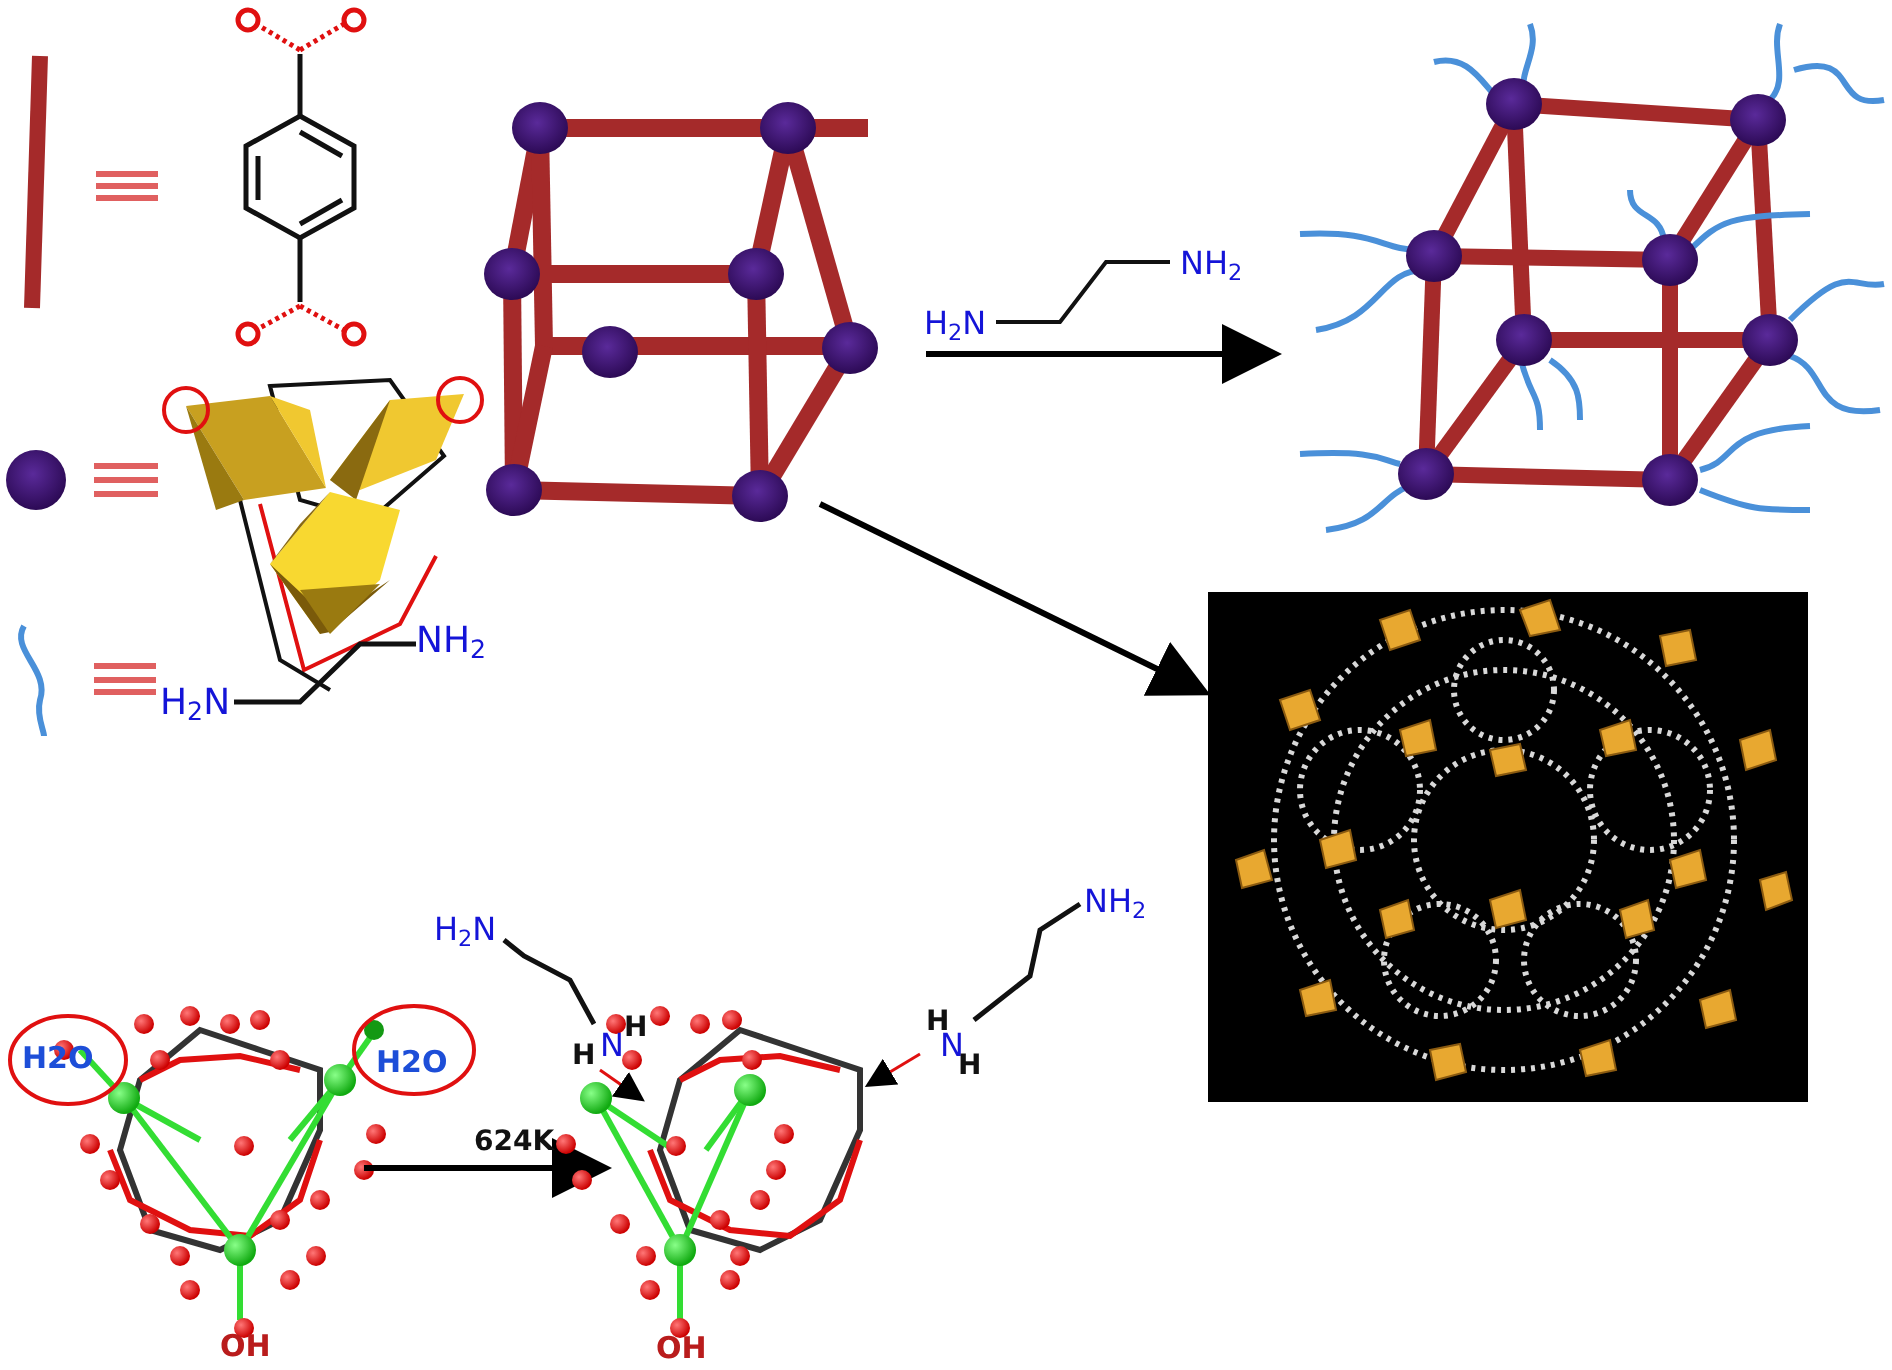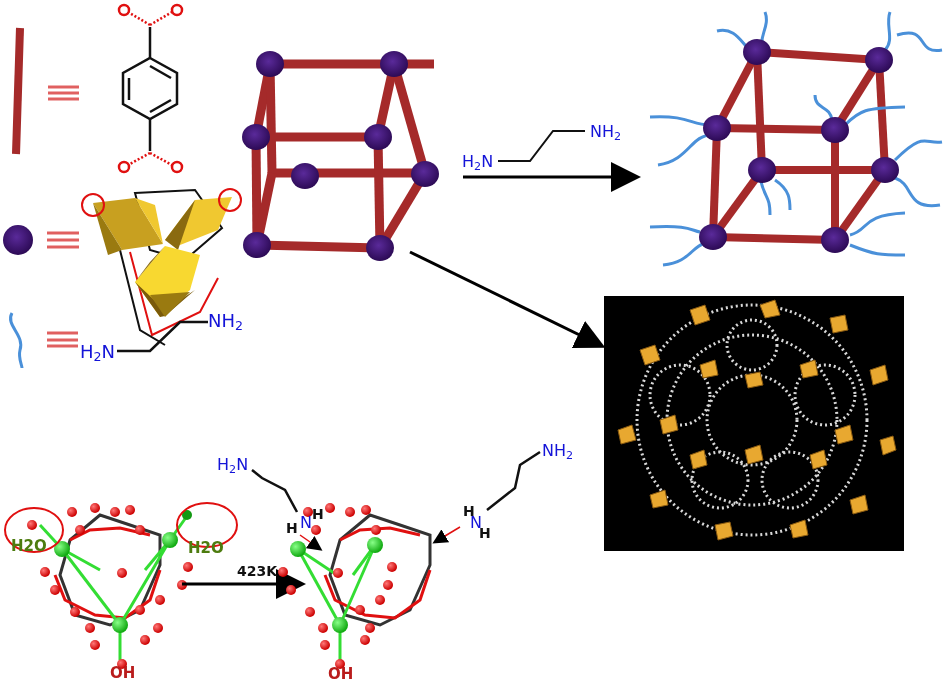--- a/index.html
+++ b/index.html
@@ -1,20 +1,20 @@
 <!DOCTYPE html>
 <html><head>
 <meta charset="utf-8">
 <style>
   html,body{margin:0;padding:0;background:#fff;}
   body{width:946px;height:685px;position:relative;overflow:hidden;font-family:"DejaVu Sans",sans-serif;}
   svg{position:absolute;left:0;top:0;}
   .lbl{position:absolute;font-family:"DejaVu Sans",sans-serif;text-align:center;}
   .blue{color:#1414d8;}
-  .green{color:#4d7c0f;margin-top:17px;}
+  .green{color:#1d4ed8;}
   .red{color:#b91c1c;}
   .black{color:#111;}
   sub{font-size:70%;vertical-align:-3px;}
 </style>
 </head>
 <body>
 
 <svg width="946" height="685" viewBox="0 0 946 685">
   <defs>
     <marker id="arr" markerWidth="10" markerHeight="10" refX="8" refY="5" orient="auto">
@@ -297,21 +297,21 @@
 <div class="lbl blue" style="left:80px;top:341px;font-size:18px;"><span>H</span><sub>2</sub><span>N</span></div>
 <div class="lbl blue" style="left:208px;top:310px;font-size:18px;"><span>NH</span><sub>2</sub></div>
 
 <div class="lbl blue" style="left:462px;top:152px;font-size:16px;"><span>H</span><sub>2</sub><span>N</span></div>
 <div class="lbl blue" style="left:590px;top:122px;font-size:16px;"><span>NH</span><sub>2</sub></div>
 
 <div class="lbl green" style="left:11px;top:520px;font-size:15px;font-weight:bold;">H2O</div>
 <div class="lbl green" style="left:188px;top:522px;font-size:15px;font-weight:bold;">H2O</div>
 <div class="lbl red" style="left:110px;top:664px;font-size:15px;font-weight:bold;">OH</div>
 <div class="lbl red" style="left:328px;top:665px;font-size:15px;font-weight:bold;">OH</div>
-<div class="lbl black" style="left:237px;top:563px;font-size:14px;font-weight:bold;">423K</div>
+<div class="lbl black" style="left:237px;top:563px;font-size:14px;font-weight:bold;">624K</div>
 
 <div class="lbl blue" style="left:217px;top:455px;font-size:16px;"><span>H</span><sub>2</sub><span>N</span></div>
 <div class="lbl blue" style="left:542px;top:441px;font-size:16px;"><span>NH</span><sub>2</sub></div>
 
 <div class="lbl blue" style="left:300px;top:513px;font-size:16px;">N</div>
 <div class="lbl black" style="left:312px;top:506px;font-size:14px;font-weight:bold;">H</div>
 <div class="lbl black" style="left:286px;top:520px;font-size:14px;font-weight:bold;">H</div>
 
 <div class="lbl blue" style="left:470px;top:513px;font-size:16px;">N</div>
 <div class="lbl black" style="left:463px;top:503px;font-size:14px;font-weight:bold;">H</div>

